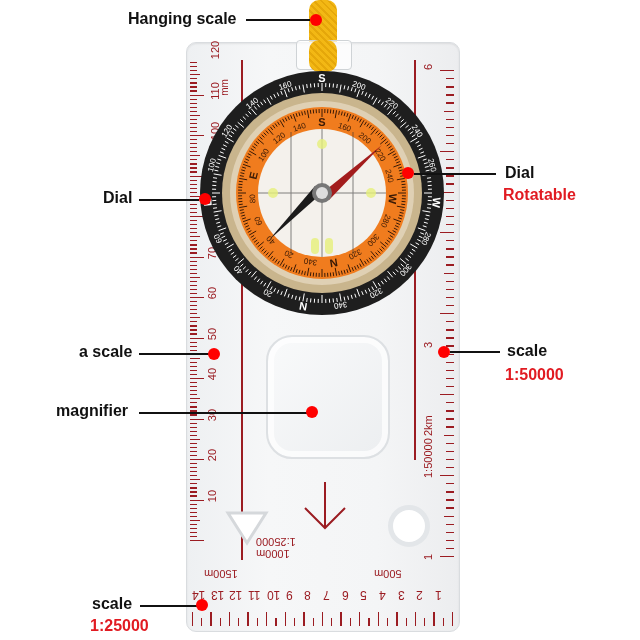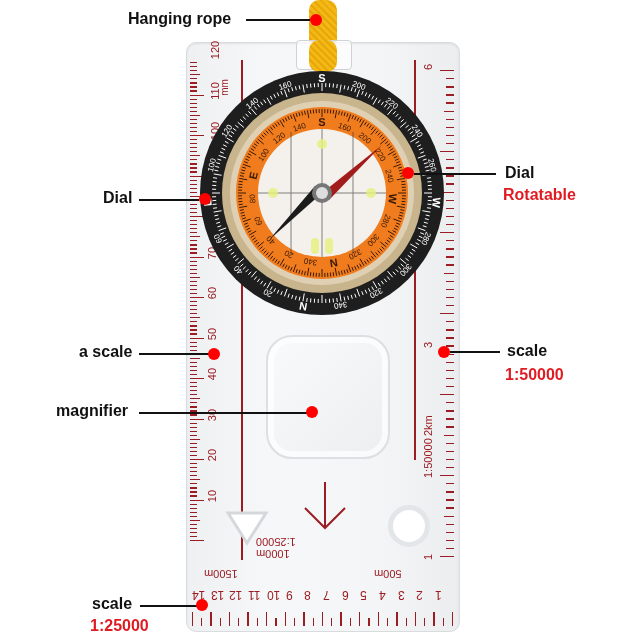--- a/index.html
+++ b/index.html
@@ -724,21 +724,21 @@
   <line x1="25" y1="2" x2="25" y2="48" stroke="#9b1c22" stroke-width="2"></line>
   <polyline points="5,28 25,48 45,28" fill="none" stroke="#9b1c22" stroke-width="2"></polyline>
 </svg>
 <div class="abs" style="left:388px;top:505px;width:32px;height:32px;border-radius:50%;background:#fff;border:5px solid #e3e6e9;"></div>
 
 <div class="tick-text" style="left:204px;top:568px;font-size:11px;transform:rotate(180deg);">1500m</div>
 <div class="tick-text" style="left:256px;top:548px;font-size:11px;transform:rotate(180deg);">1000m</div>
 <div class="tick-text" style="left:256px;top:536px;font-size:11px;transform:rotate(180deg);">1:25000</div>
 <div class="tick-text" style="left:374px;top:568px;font-size:11px;transform:rotate(180deg);">500m</div>
 
-<div class="label abs" style="left:128px;top:10px;">Hanging rope</div>
+<div class="label abs" style="left:128px;top:10px;">Hanging scale</div>
 <div class="leader" style="left:246px;top:19px;width:64px;"></div>
 <div class="dot" style="left:310px;top:14px;"></div>
 
 <div class="label abs" style="left:103px;top:189px;">Dial</div>
 <div class="leader" style="left:139px;top:199px;width:60px;"></div>
 <div class="dot" style="left:199px;top:193px;"></div>
 
 <div class="dot" style="left:402px;top:167px;"></div>
 <div class="leader" style="left:414px;top:173px;width:82px;"></div>
 <div class="label abs" style="left:505px;top:164px;">Dial</div>

